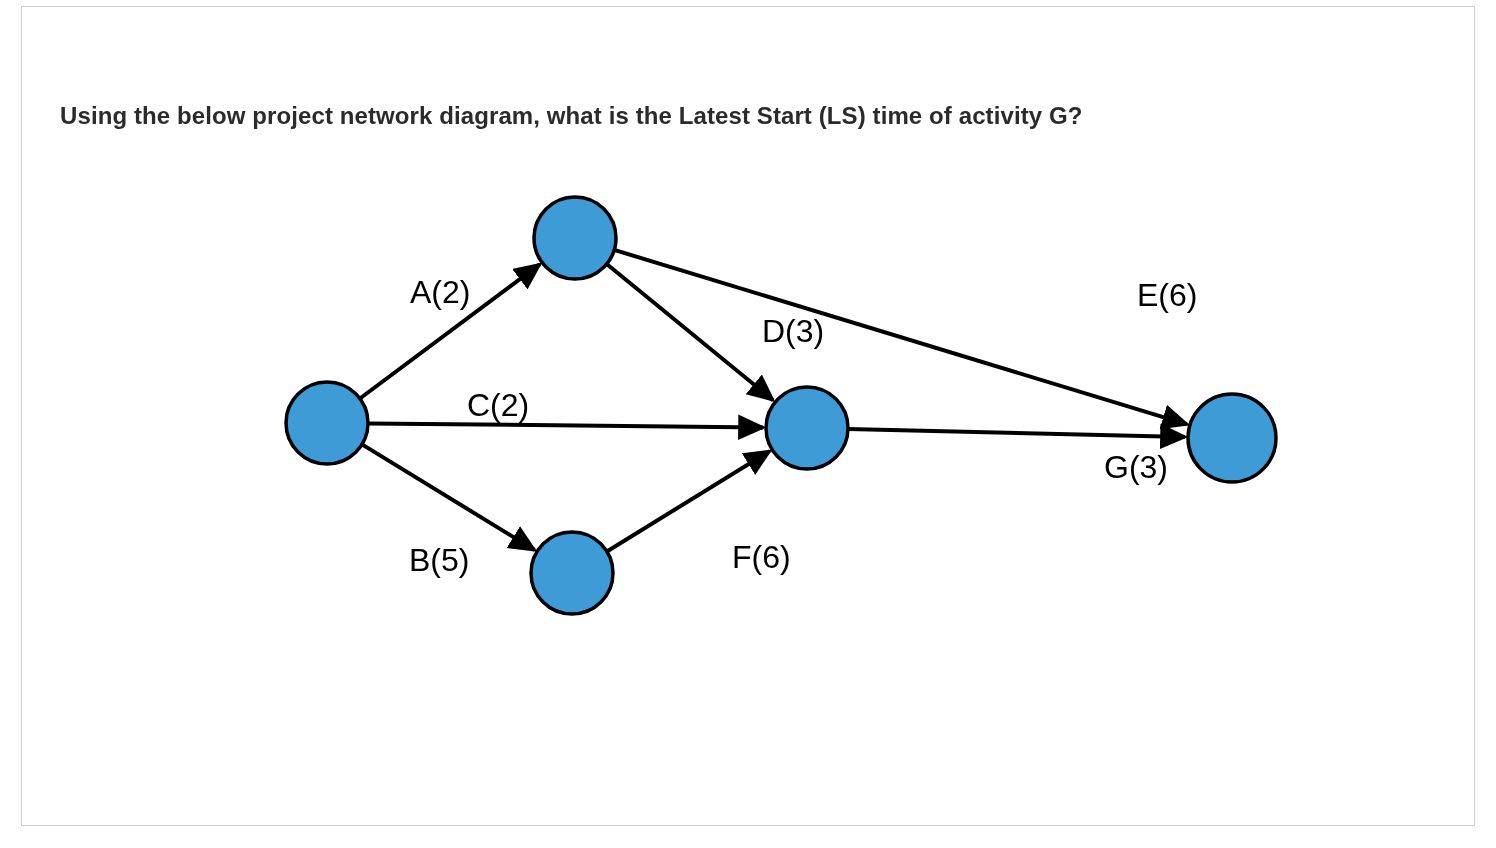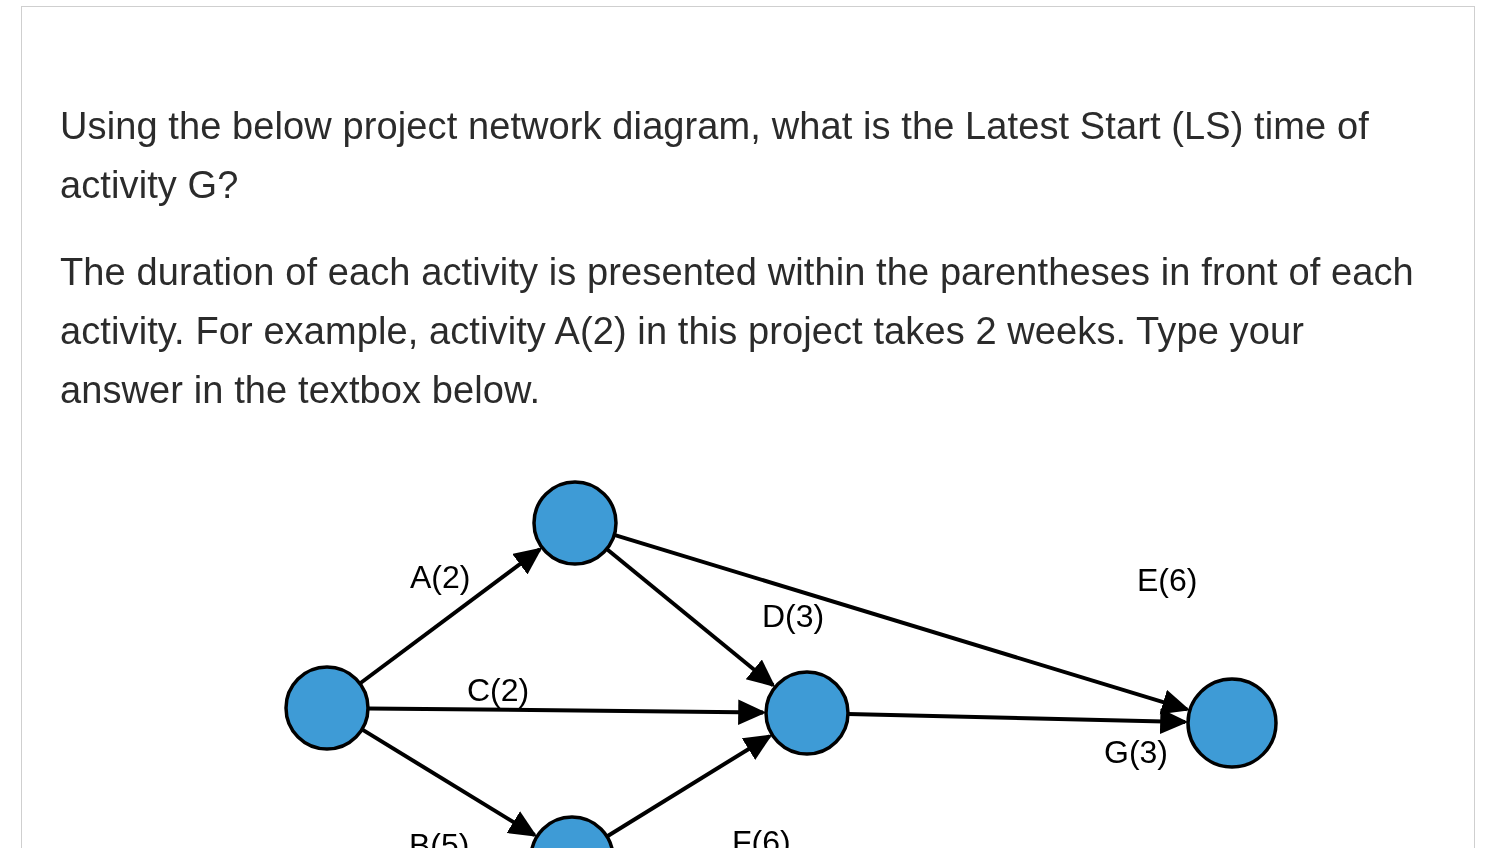--- a/index.html
+++ b/index.html
@@ -16,24 +16,24 @@
     width: 1454px;
     margin: 6px auto 0 auto;
     padding: 0;
     box-sizing: border-box;
     min-height: 820px;
   }
   .question-body {
     padding: 90px 40px 40px 38px;
   }
   .q-text {
-    font-size: 38px;
+    font-size: 24px;
     line-height: 1.55;
     margin: 0 0 28px 0;
-    font-weight: 400;
+    font-weight: 700;
     letter-spacing: 0.1px;
   }
   .diagram-wrap {
     margin-top: 34px;
     width: 100%;
     display: flex;
     justify-content: center;
   }
   svg.diagram {
     width: 1180px;
@@ -47,21 +47,20 @@
     font-family: "Segoe UI", "Helvetica Neue", Arial, sans-serif;
     fill: #000000;
   }
 </style>
 </head>
 <body>
 
 <div class="outer-frame">
   <div class="question-body">
     <p class="q-text">Using the below project network diagram, what is the Latest Start (LS) time of activity G?</p>
-    <p class="q-text">The duration of each activity is presented within the parentheses in front of each activity. For example, activity A(2) in this project takes 2 weeks. Type your answer in the textbox below.</p>
 
     <div class="diagram-wrap">
       <svg class="diagram" viewBox="0 0 1180 470">
         <defs>
           <marker id="arrowhead" markerWidth="9" markerHeight="9" refX="6.2" refY="3.2" orient="auto" markerUnits="strokeWidth">
             <path d="M0,0 L7,3.2 L0,6.4 Z" fill="#000000"></path>
           </marker>
         </defs>
         <g id="edges-group">
             <line x1="202.9" y1="230.5" x2="382.7" y2="96.3" class="edge" marker-end="url(#arrowhead)"></line>

